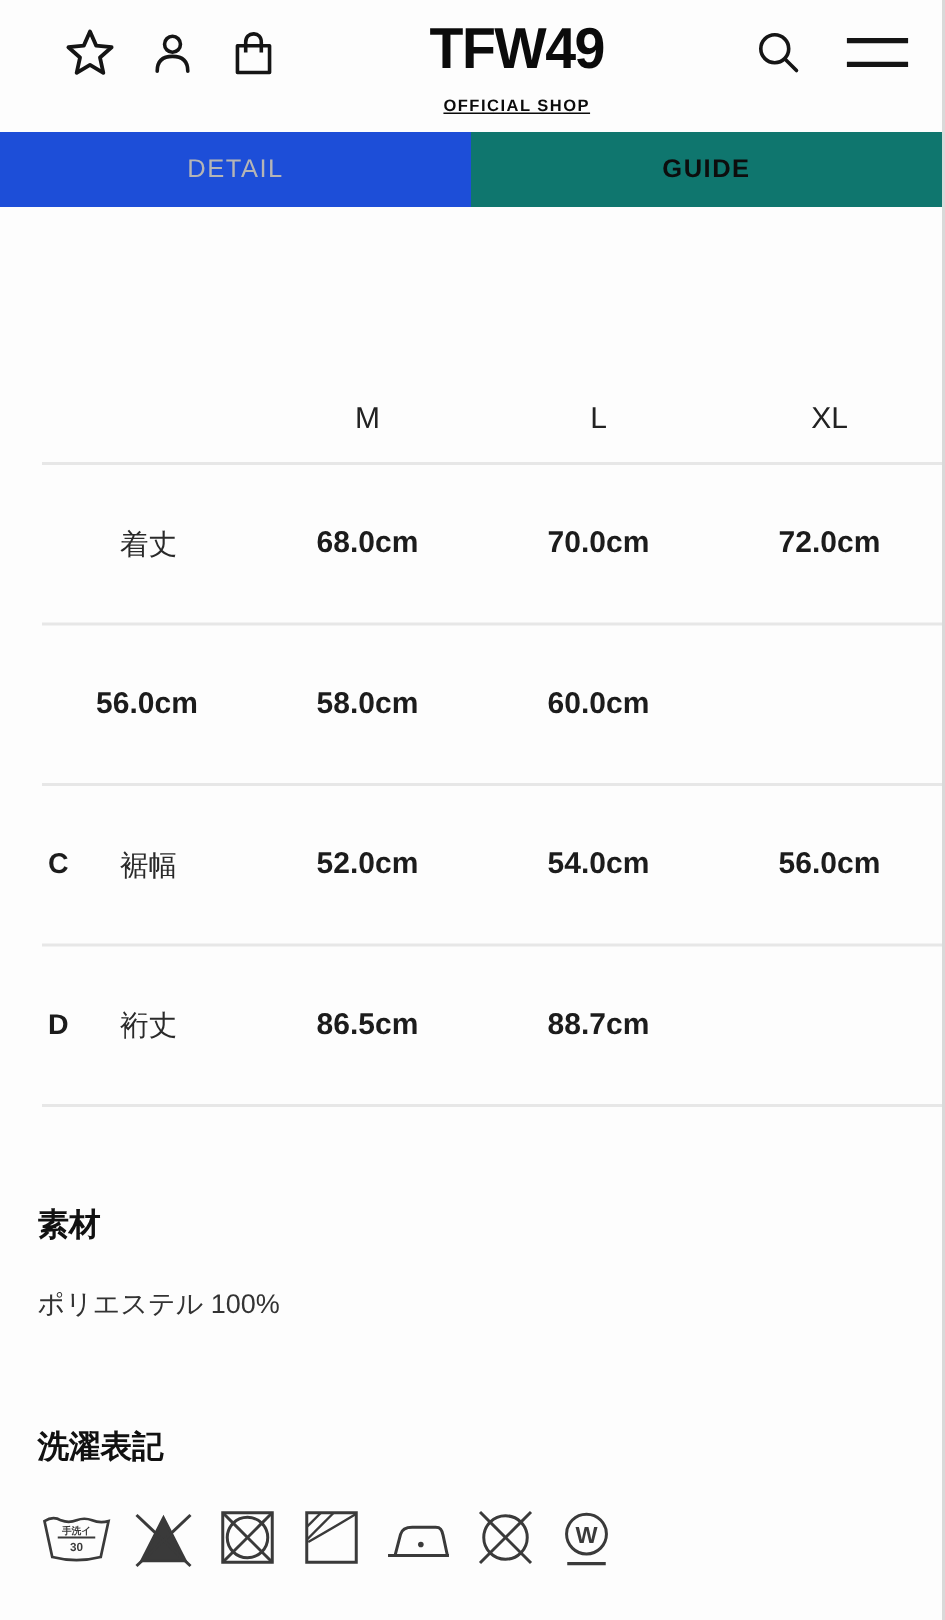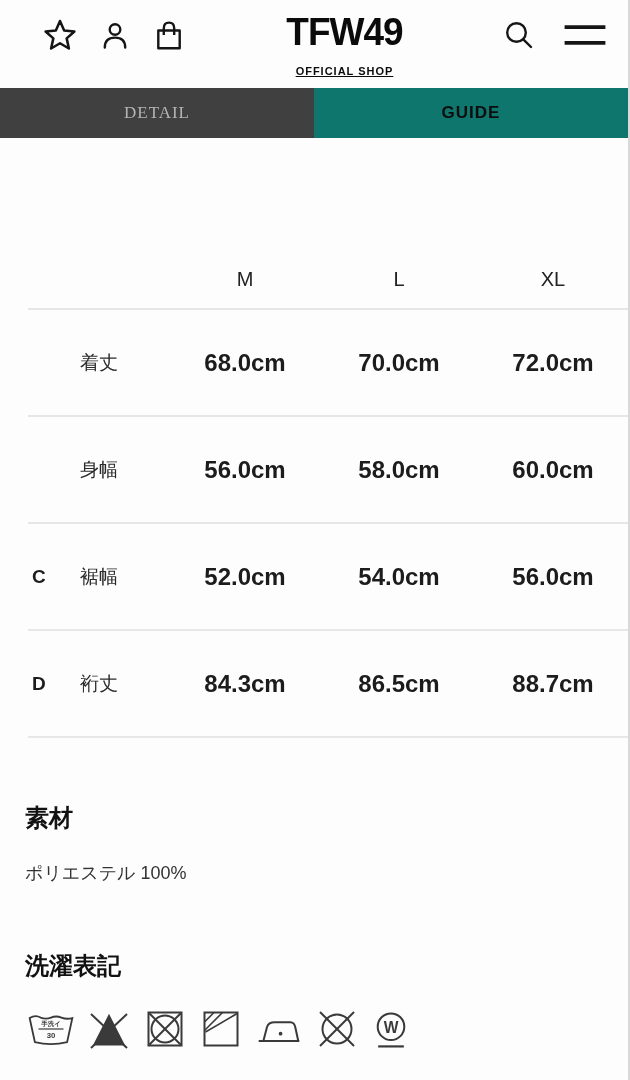--- a/index.html
+++ b/index.html
@@ -24,36 +24,36 @@
     font-size:37px; font-weight:bold; letter-spacing:-1px; color:#0b0b0b;
     line-height:1.05; transform:scaleY(1.04);
   }
   .logo-sub { font-size:11px; font-weight:bold; letter-spacing:1px; color:#0b0b0b; margin-top:12px;text-decoration:underline; }
   
   .tabs { position:absolute; top:88px; left:0; width:100%; height:50px; display:flex; }
   .tab {
     flex:1; display:flex; align-items:center; justify-content:center;
     font-size:17px; letter-spacing:1px; cursor:pointer;
   }
-  .tab-detail { background:#404040; color:#b5b5b5; font-weight:normal;font-family:Liberation Serif, serif; }
+  .tab-detail { background:#1d4ed8; color:#b5b5b5; font-weight:normal; }
   .tab-guide  { background:#0f766e; color:#0d0d0d; font-weight:bold; }
   
   .size-table { position:absolute; top:250px; left:28px; width:602px; }
   .trow {
     display:grid; grid-template-columns:140px 1fr 1fr 1fr;
     align-items:center; height:107px; border-bottom:2px solid #e7e7e7;
   }
   .trow.thead { height:60px; }
-  .cell.val { text-align:center; font-size:24px; font-weight:600; color:#1c1c1c; }
+  .cell.val { text-align:center; font-size:20px; font-weight:600; color:#1c1c1c; }
   .thead .cell.val { font-weight:500; font-size:20px; color:#222; }
   .label-cell { display:flex; align-items:center; padding-left:4px; }
   .letter { width:26px; font-size:19px; font-weight:600; color:#1c1c1c; }
   .rlabel { margin-left:22px; font-size:19px; color:#2a2a2a; }
   
-  .section-heading { font-size:24px; font-weight:bold; color:#111; }
+  .section-heading { font-size:21px; font-weight:bold; color:#111; }
   .material { position:absolute; top:802px; left:25px; }
   .material .value { margin-top:27px; font-size:18px; color:#333; }
   .care { position:absolute; top:950px; left:25px; }
   .care-icons { margin-top:22px; display:flex; align-items:center; gap:8px; }
   .care-icon { display:block; }
   .care-icon * { vector-effect:non-scaling-stroke; }
 </style>
 </head>
 <body>
 
@@ -128,45 +128,40 @@
       <div class="cell label-cell">
         <span class="letter"></span>
         <span class="rlabel">着丈</span>
       </div>
       <div class="cell val">68.0cm</div>
       <div class="cell val">70.0cm</div>
       <div class="cell val">72.0cm</div>
     </div>
 
     <div class="trow">
-      <div class="cell label-cell">
-        <span class="letter"></span>
-        <span class="rlabel">身幅</span>
-      </div>
       <div class="cell val">56.0cm</div>
       <div class="cell val">58.0cm</div>
       <div class="cell val">60.0cm</div>
     </div>
 
     <div class="trow">
       <div class="cell label-cell">
         <span class="letter">C</span>
         <span class="rlabel">裾幅</span>
       </div>
       <div class="cell val">52.0cm</div>
       <div class="cell val">54.0cm</div>
       <div class="cell val">56.0cm</div>
     </div>
 
     <div class="trow">
       <div class="cell label-cell">
         <span class="letter">D</span>
         <span class="rlabel">裄丈</span>
       </div>
-      <div class="cell val">84.3cm</div>
       <div class="cell val">86.5cm</div>
       <div class="cell val">88.7cm</div>
     </div>
   </section>
 
   <section class="material">
     <h3 class="section-heading">素材</h3>
     <p class="value">ポリエステル 100%</p>
   </section>
 

